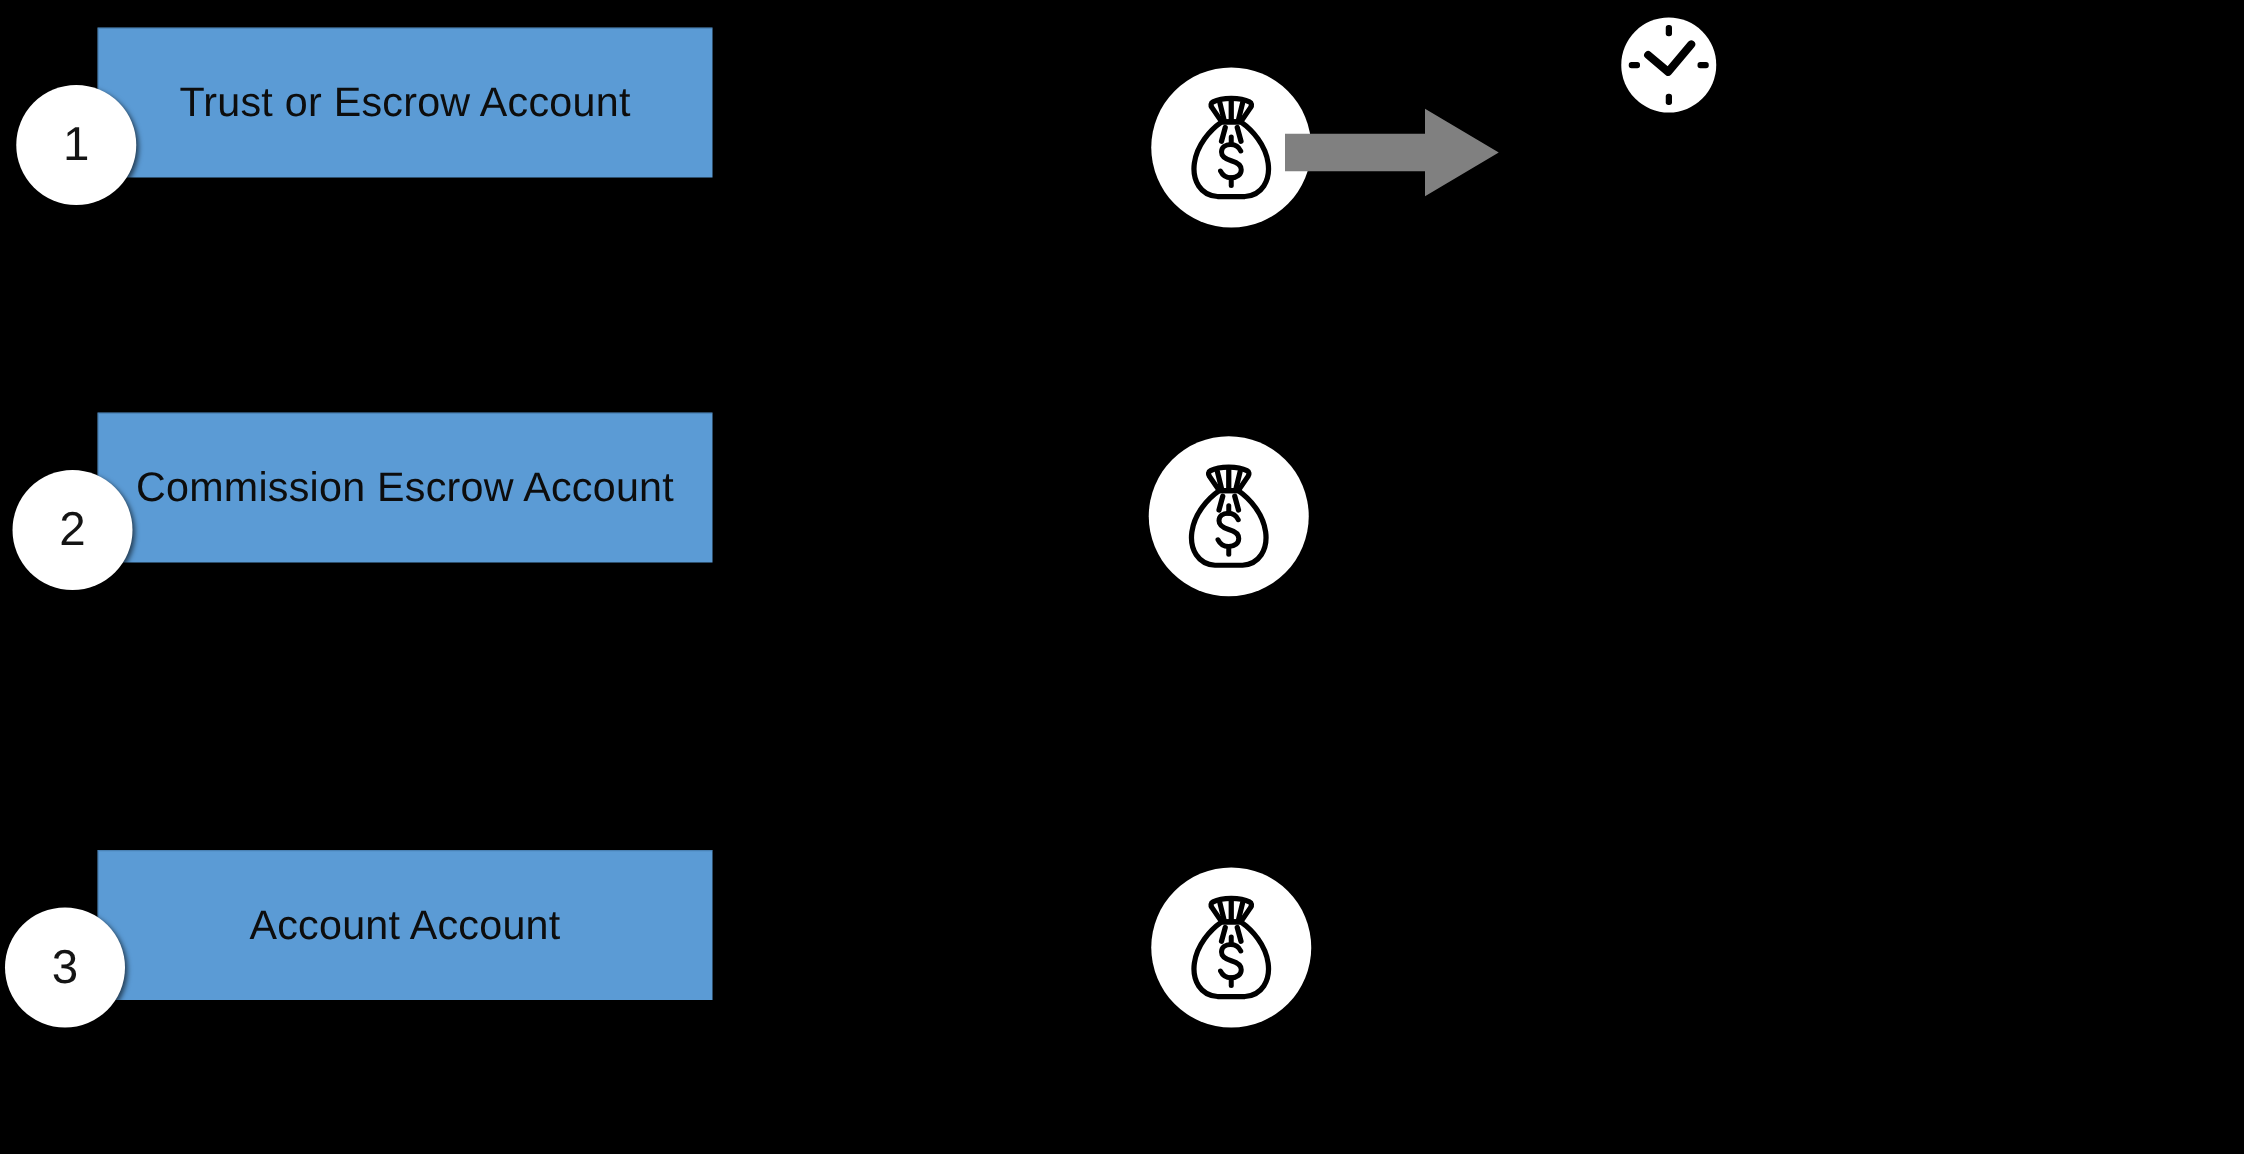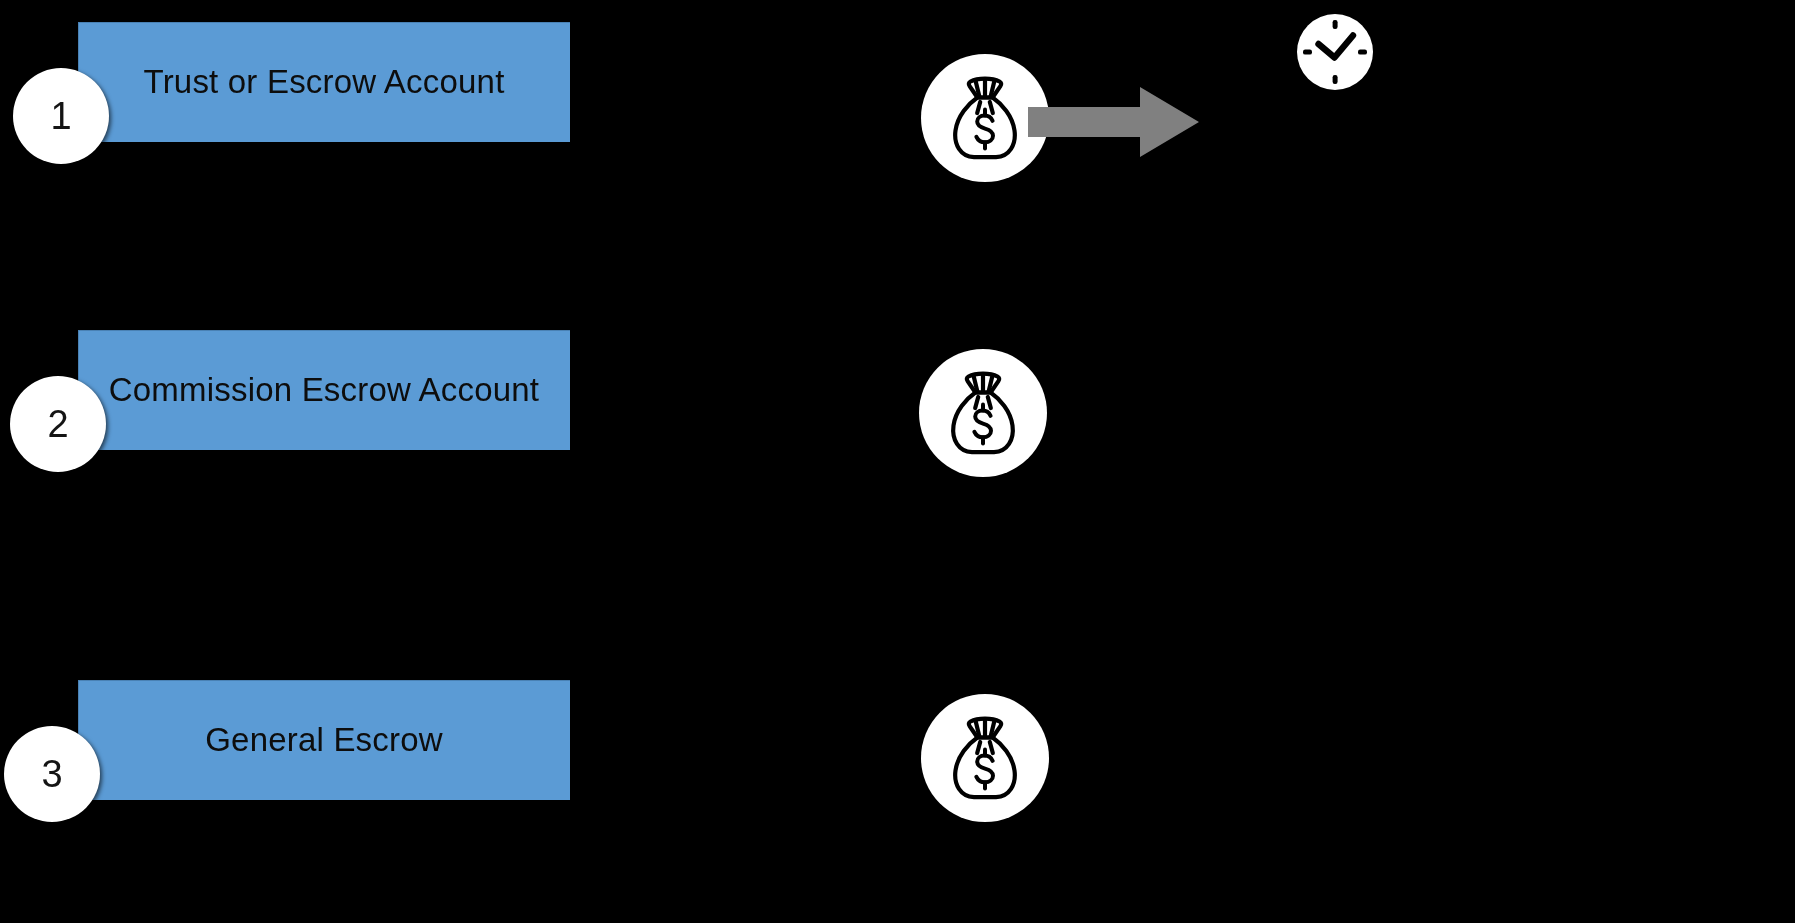--- a/index.html
+++ b/index.html
@@ -190,21 +190,21 @@
                  C49 64.6 45.6 67.2 41 67.2
                  C37 67.2 34 65.3 32.4 61.8"></path>
         <path d="M41 34.6 L41 40.6"></path>
         <path d="M41 67.2 L41 73.4"></path>
       </g>
     </svg>
   </div>
 
   <div class="account-row" style="top:680px;">
     <div class="account-bar"></div>
-    <div class="account-label">General Escrow</div>
+    <div class="account-label">Account Account</div>
     <div class="badge" style="left:4px; top:46px;">
       <span>3</span>
     </div>
   </div>
 
   <div class="moneybag" style="left:921px; top:694px;">
     <svg width="82" height="86" viewBox="0 0 82 86" aria-hidden="true">
       <g fill="none" stroke="#000000" stroke-width="4.2" stroke-linecap="round" stroke-linejoin="round">
         <path d="M26.5 6.5 C30 4.6 36 3.6 41 3.6 C46 3.6 52 4.6 55.5 6.5
                  C57.4 7.5 57.7 9.3 56.4 11.1

